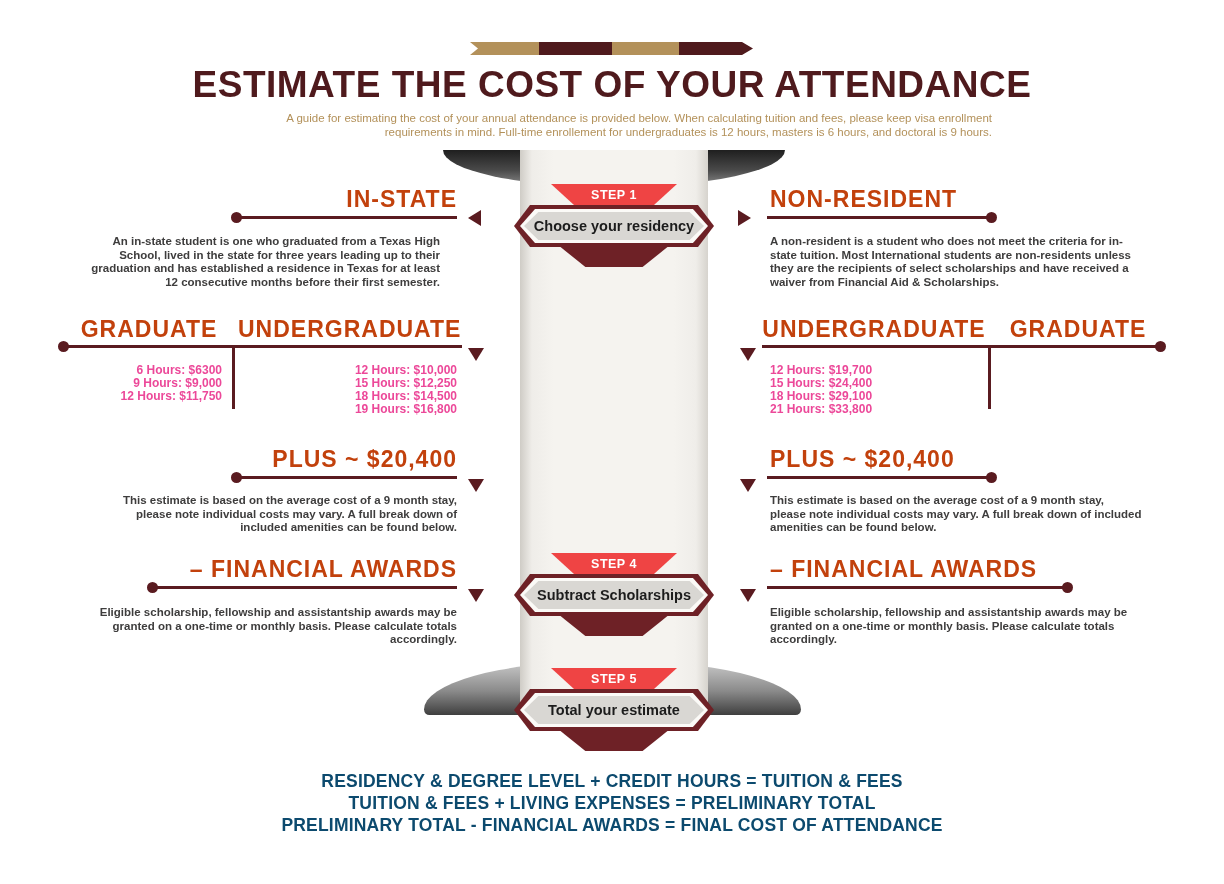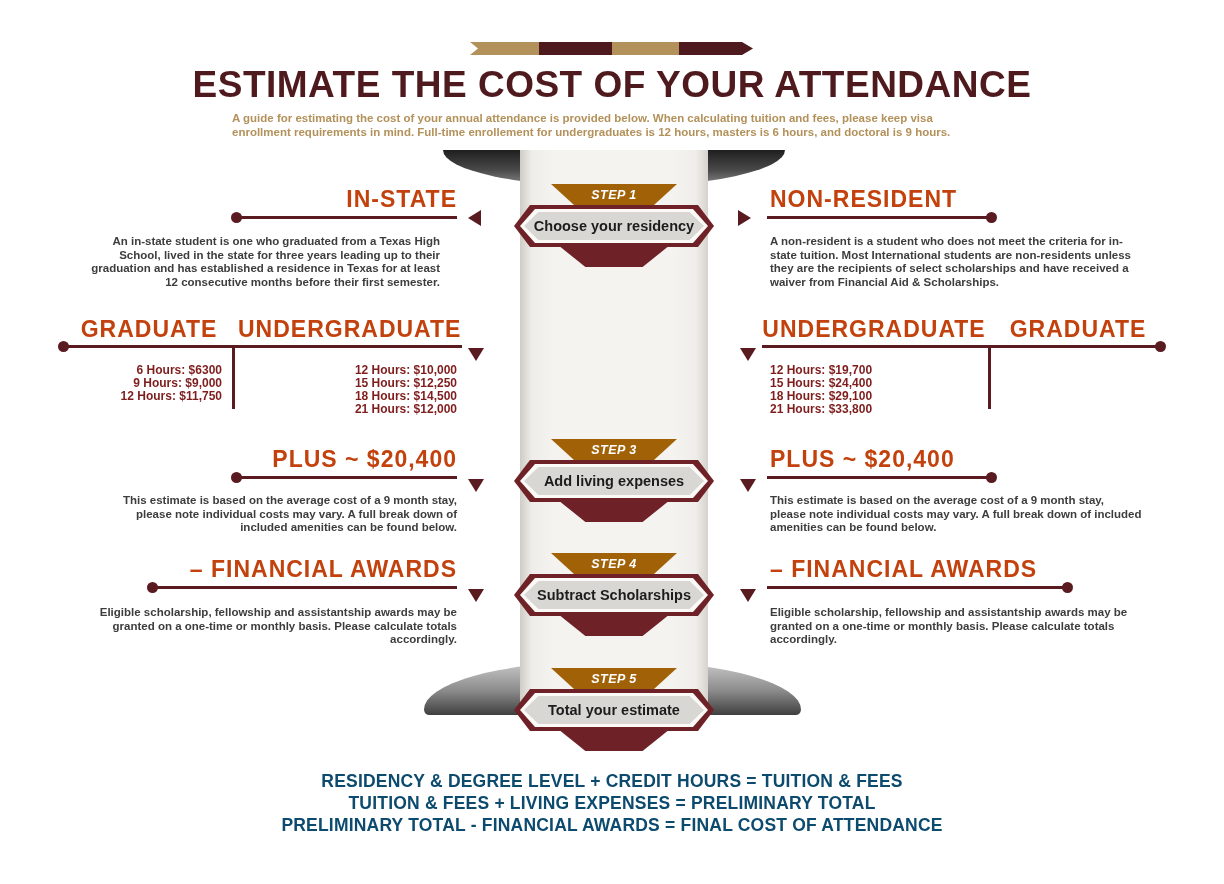--- a/index.html
+++ b/index.html
@@ -7,40 +7,40 @@
           font-family:"Liberation Sans",sans-serif;}
 
   
   .ribbon{position:absolute;left:470px;top:42px;width:283px;height:13px;display:flex;
           clip-path:polygon(0 0,272px 0,283px 50%,272px 100%,0 100%,8px 50%);}
   .ribbon .seg{height:100%;}
 
   
   .title{position:absolute;left:0;top:64px;width:100%;text-align:center;
          font-size:37px;font-weight:bold;letter-spacing:.5px;color:#4f1a1d;}
-  .subtitle{position:absolute;left:232px;top:112px;width:760px;text-align:left;
-            font-size:11.5px;font-weight:bold;line-height:13.5px;color:#b3915a;}
+  .subtitle{position:absolute;left:232px;top:112px;width:760px;text-align:right;
+            font-size:11.5px;font-weight:normal;line-height:13.5px;color:#b3915a;}
 
   
   .scroll-dome{position:absolute;left:443px;top:150px;width:342px;height:37px;z-index:1;
                background:linear-gradient(180deg,#1f1f1f 0%,#4a4a4a 55%,#8d8d8d 100%);
                border-radius:0 0 50% 50% / 0 0 100% 100%;}
   .scroll-wings{position:absolute;left:424px;top:662px;width:377px;height:53px;z-index:1;
                 background:linear-gradient(180deg,#c9c9c9 0%,#8a8a8a 55%,#3f3f3f 100%);
                 border-radius:50% 50% 6px 6px / 100% 100% 6px 6px;}
   .scroll-col{position:absolute;left:520px;top:150px;width:188px;height:556px;z-index:2;
               background:linear-gradient(90deg,#cfccc6 0px,#efede9 12px,#f5f3ef 34px,
                          #f5f3ef 154px,#efede9 176px,#d6d3cd 188px);}
 
   
   .badge{position:absolute;left:514px;width:200px;z-index:5;}
-  .trap-top{width:126px;height:23px;margin:0 auto;background:#a16207;
+  .trap-top{width:126px;height:23px;margin:0 auto;background:#ef4444;
             clip-path:polygon(0 0,100% 0,80% 100%,20% 100%);
             color:#fff;font-size:12.5px;font-weight:bold;letter-spacing:.5px;
-            text-align:center;line-height:22px;font-style:italic;}
+            text-align:center;line-height:22px;}
   .hexwrap{position:relative;width:200px;height:42px;margin-top:-2px;}
   .hex{clip-path:polygon(8% 0,92% 0,100% 50%,92% 100%,8% 100%,0 50%);position:absolute;}
   .hex-outer{inset:0;background:#6e2126;}
   .hex-mid{inset:4px 6px;background:#fbfaf7;}
   .hex-in{inset:7px 10px;background:#d9d7d3;}
   .hex-label{position:absolute;inset:0;text-align:center;line-height:42px;
              font-size:14.5px;font-weight:bold;color:#1c1c1c;}
   .trap-bottom{width:130px;height:24px;margin:-4px auto 0;background:#6e2126;
                clip-path:polygon(5% 0,95% 0,72% 100%,28% 100%);}
 
@@ -54,21 +54,21 @@
   .dot{position:absolute;width:11px;height:11px;border-radius:50%;background:#5a1b20;}
   .tri-down{position:absolute;width:0;height:0;border-left:8px solid transparent;
             border-right:8px solid transparent;border-top:13px solid #5a1b20;}
   .tri-left{position:absolute;width:0;height:0;border-top:8px solid transparent;
             border-bottom:8px solid transparent;border-right:13px solid #5a1b20;}
   .tri-right{position:absolute;width:0;height:0;border-top:8px solid transparent;
              border-bottom:8px solid transparent;border-left:13px solid #5a1b20;}
 
   
   .para{position:absolute;font-size:11.5px;font-weight:bold;line-height:13.5px;color:#3e3d3d;}
-  .rates{position:absolute;font-size:12px;font-weight:bold;line-height:13px;color:#7f1d1d;}
+  .rates{position:absolute;font-size:12px;font-weight:bold;line-height:13px;color:#ec4899;}
 
   
   .formulas{position:absolute;left:0;top:770px;width:100%;text-align:center;
             font-size:17.5px;font-weight:bold;line-height:22px;color:#0c4a6e;letter-spacing:.2px;}
 </style>
 </head>
 <body>
 
 <div class="canvas">
 
@@ -91,30 +91,20 @@
     <div class="hexwrap">
       <div class="hex hex-outer"></div>
       <div class="hex hex-mid"></div>
       <div class="hex hex-in"></div>
       <div class="hex-label">Choose your residency</div>
     </div>
     <div class="trap-bottom"></div>
   </div>
 
 
-  <div class="badge" style="top:439px;">
-    <div class="trap-top">STEP 3</div>
-    <div class="hexwrap">
-      <div class="hex hex-outer"></div>
-      <div class="hex hex-mid"></div>
-      <div class="hex hex-in"></div>
-      <div class="hex-label">Add living expenses</div>
-    </div>
-    <div class="trap-bottom"></div>
-  </div>
 
   <div class="badge" style="top:553px;">
     <div class="trap-top">STEP 4</div>
     <div class="hexwrap">
       <div class="hex hex-outer"></div>
       <div class="hex hex-mid"></div>
       <div class="hex hex-in"></div>
       <div class="hex-label">Subtract Scholarships</div>
     </div>
     <div class="trap-bottom"></div>
@@ -145,21 +135,21 @@
   <div class="tri-down" style="left:468px;top:348px;"></div>
   <div class="rates al-r" style="left:65px;top:364px;width:157px;">
     <div>6 Hours: $6300</div>
     <div>9 Hours: $9,000</div>
     <div>12 Hours: $11,750</div>
   </div>
   <div class="rates al-r" style="left:260px;top:364px;width:197px;">
     <div>12 Hours:  $10,000</div>
     <div>15 Hours:  $12,250</div>
     <div>18 Hours:  $14,500</div>
-    <div>21 Hours:  $12,000</div>
+    <div>19 Hours:  $16,800</div>
   </div>
 
   <div class="gold-h al-r" style="left:97px;top:446px;width:360px;">PLUS  ~ $20,400</div>
   <div class="dot" style="left:231px;top:472px;"></div>
   <div class="rule" style="left:236px;top:476px;width:221px;"></div>
   <div class="tri-down" style="left:468px;top:479px;"></div>
   <div class="para al-r" style="left:92px;top:494px;width:365px;">This estimate is based on the average cost of a 9 month stay, please note individual costs may vary. A full break down of included amenities can be found below.</div>
 
   <div class="gold-h al-r" style="left:97px;top:556px;width:360px;">– FINANCIAL AWARDS</div>
   <div class="dot" style="left:147px;top:582px;"></div>

